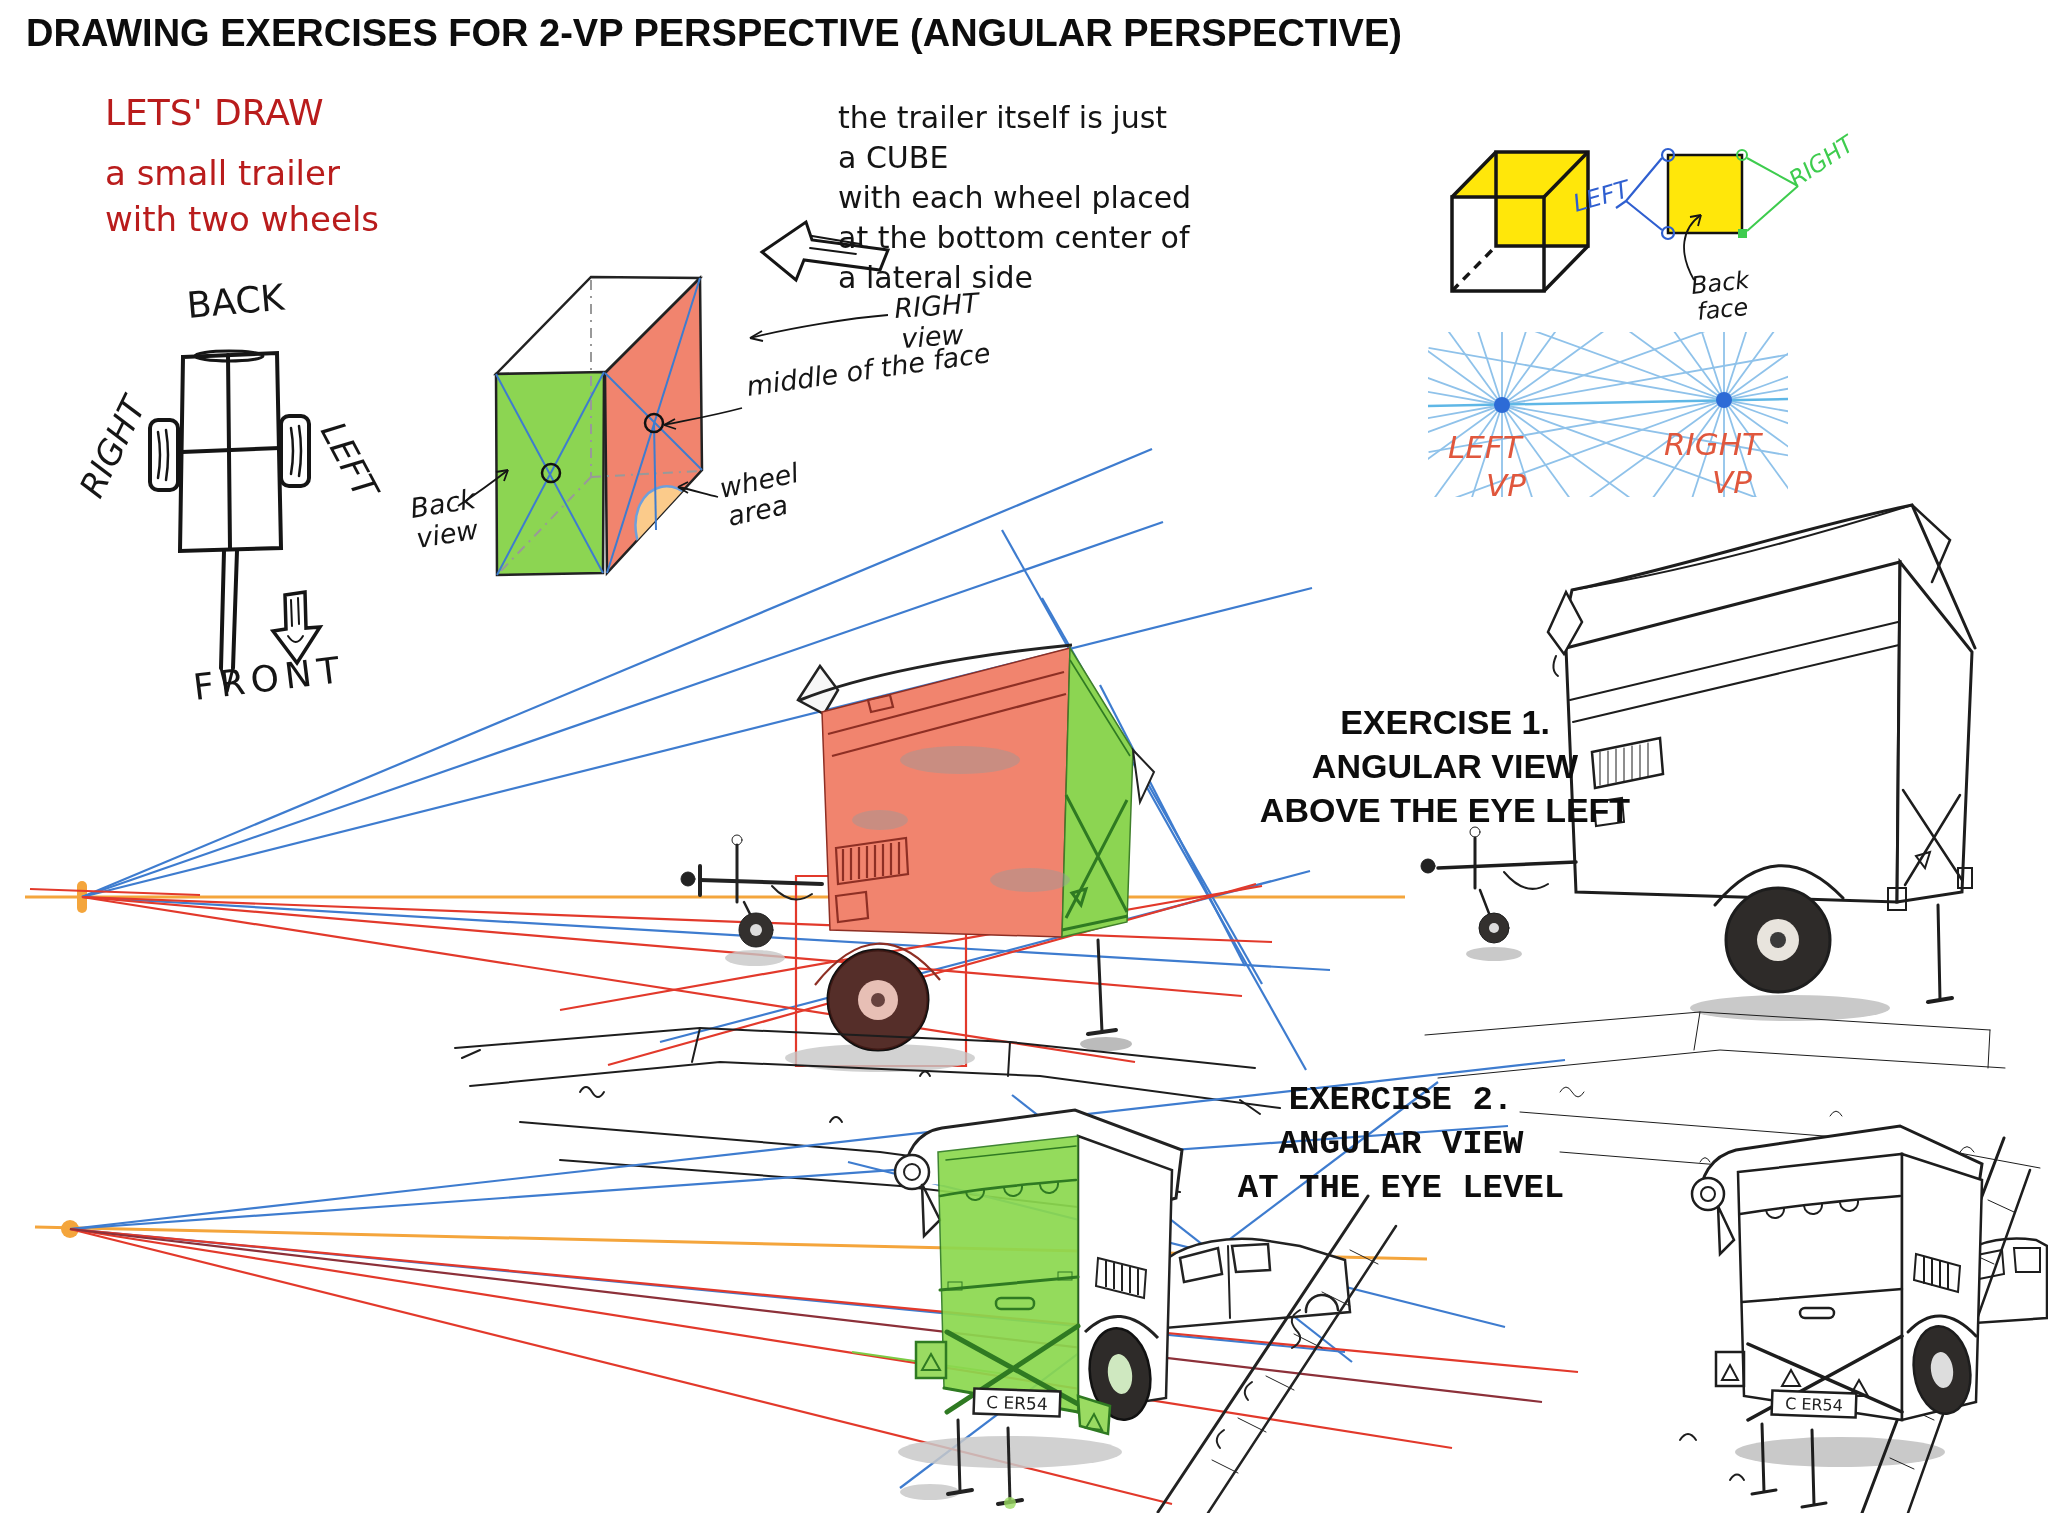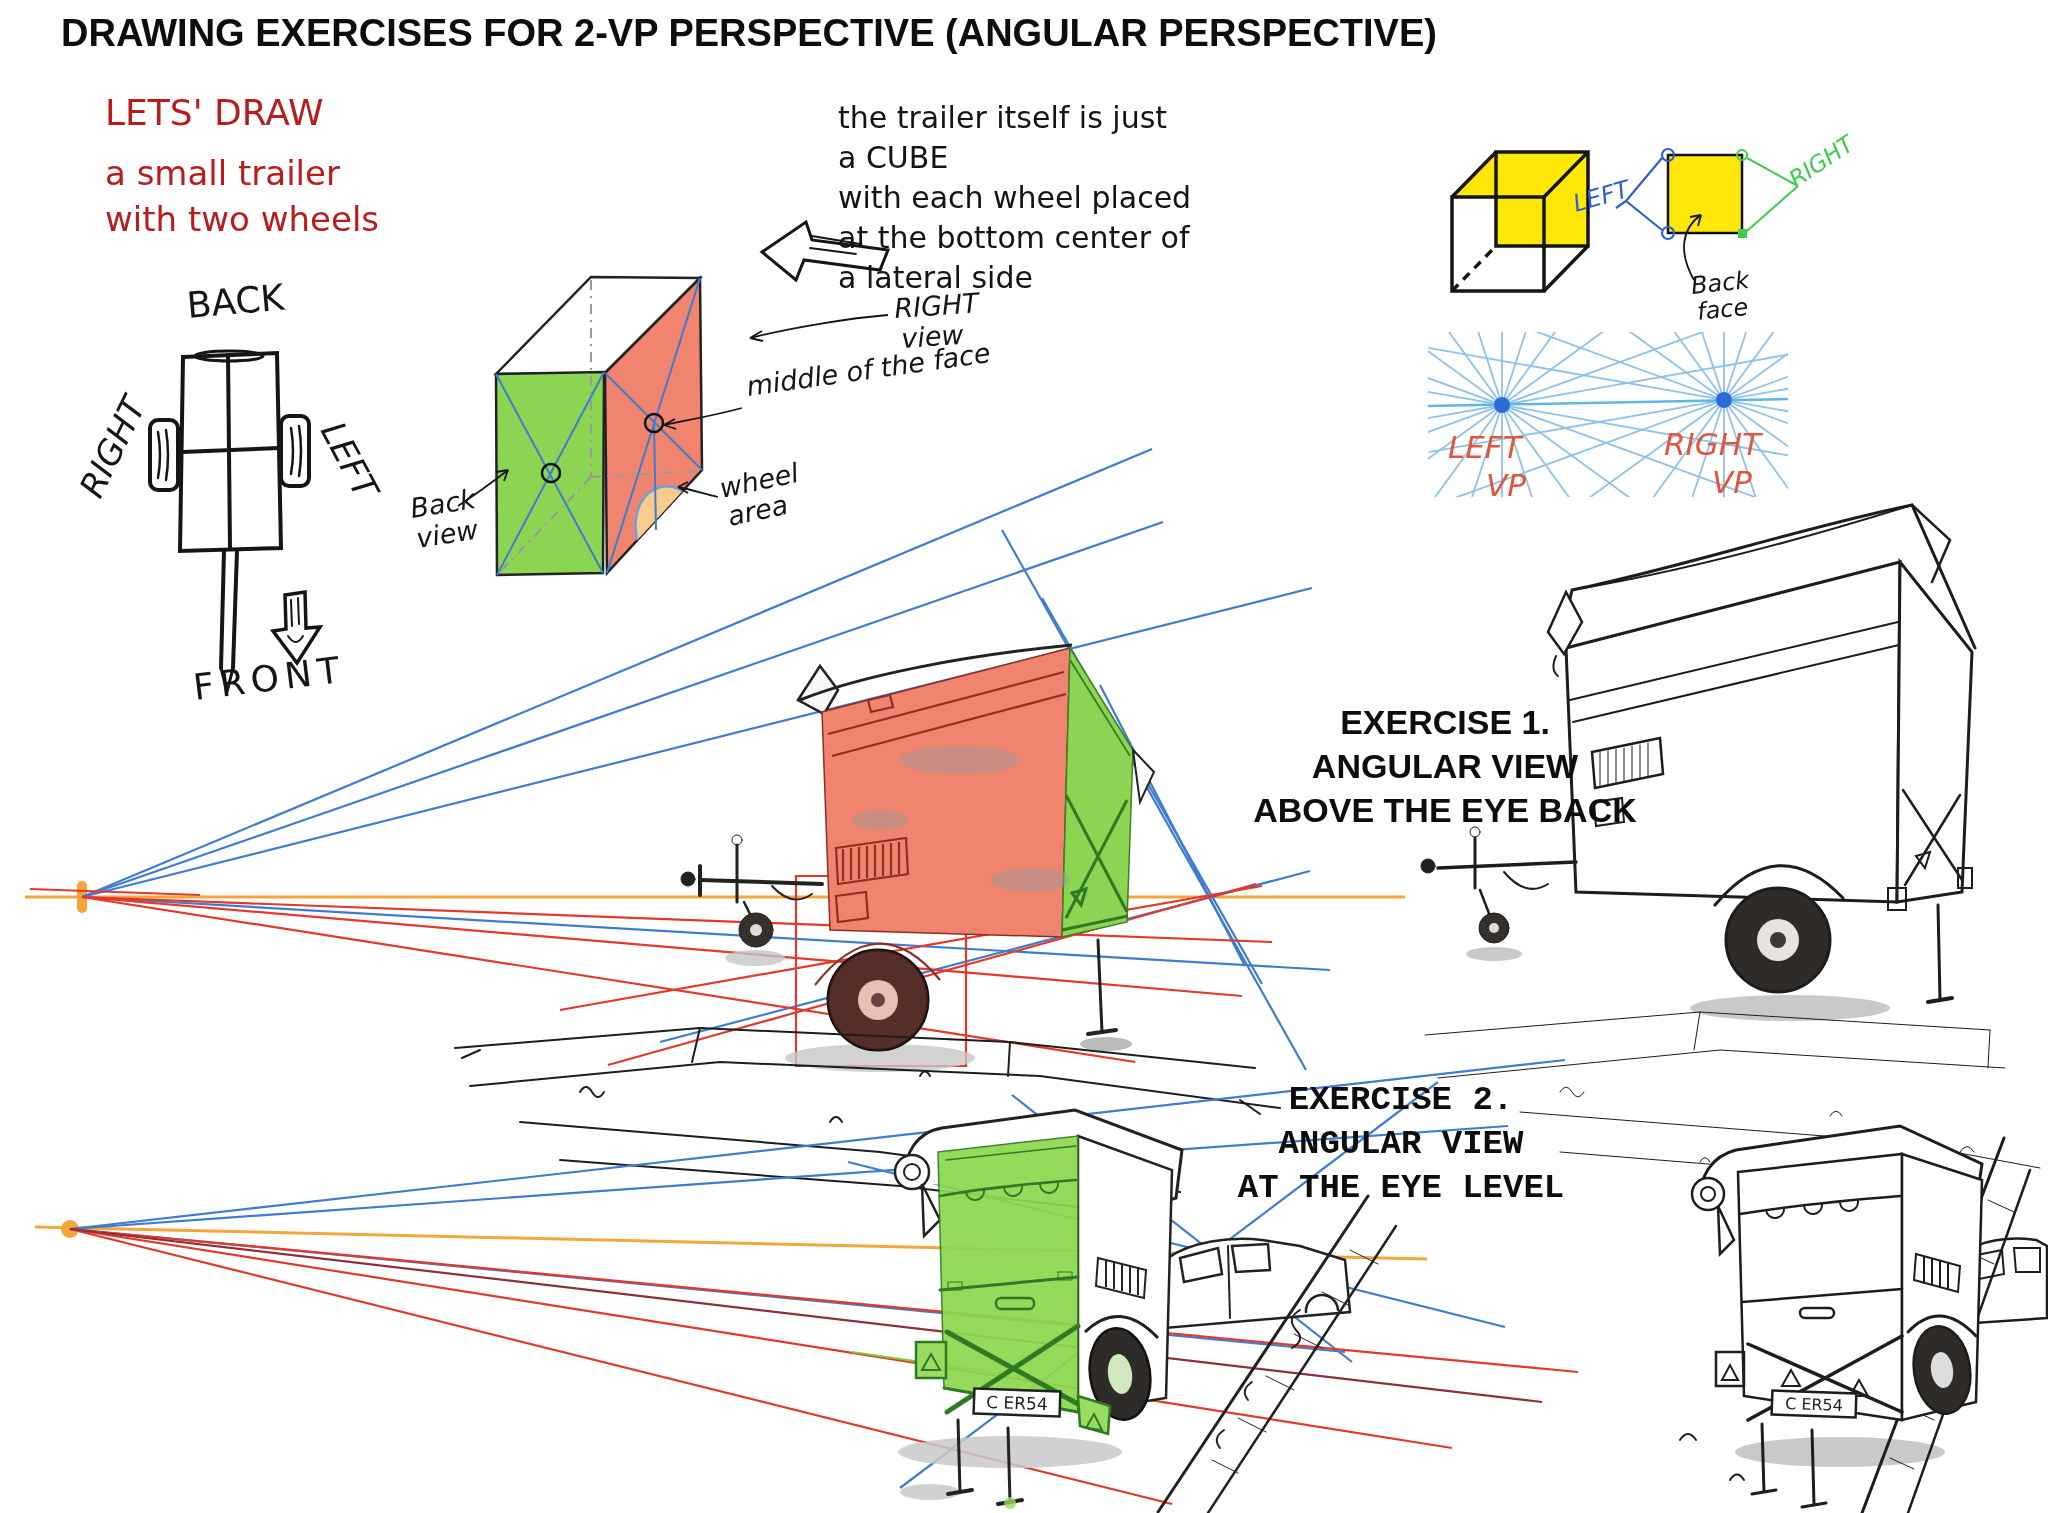--- a/index.html
+++ b/index.html
@@ -406,40 +406,40 @@
     <ellipse cx="1942" cy="1370" rx="28" ry="44" transform="rotate(-8 1942 1370)" fill="#2E2B29" stroke-width="2.5"></ellipse>
     <ellipse cx="1942" cy="1370" rx="11" ry="18" transform="rotate(-8 1942 1370)" fill="#ddd" stroke="none"></ellipse>
     <path d="M1916,1254 L1960,1266 L1958,1292 L1914,1280 Z" stroke-width="2"></path>
     <path d="M1924,1257 v26 M1932,1259 v26 M1940,1261 v26 M1948,1263 v26" stroke-width="2"></path>
     <path d="M1762,1424 L1764,1492 M1752,1494 L1776,1490" stroke-width="3"></path>
     <path d="M1812,1430 L1814,1505 M1802,1507 L1826,1503" stroke-width="3"></path>
     <path d="M1680,1440 q8,-12 16,0 M1730,1480 q7,-11 14,0" stroke-width="2"></path>
   </g>
 </svg>
 
-<div class="abs title" style="left:26px;top:12px;margin-left:35px;">DRAWING EXERCISES FOR 2-VP PERSPECTIVE (ANGULAR PERSPECTIVE)</div>
+<div class="abs title" style="left:26px;top:12px;">DRAWING EXERCISES FOR 2-VP PERSPECTIVE (ANGULAR PERSPECTIVE)</div>
 
 <div class="abs" style="left:105px;top:92px;">
   <div class="print" style="font-size:36px;">LETS' DRAW</div>
   <div class="print" style="margin-top:20px;">a small trailer</div>
   <div class="print" style="margin-top:6px;">with two wheels</div>
 </div>
 
 <div class="abs note" style="left:838px;top:98px;width:420px;">
   <div>the trailer itself is just</div>
   <div>a CUBE</div>
   <div>with each wheel placed</div>
   <div>at the bottom center of</div>
   <div>a lateral side</div>
 </div>
 
 <div class="abs exhead" style="left:1235px;top:700px;width:420px;">
   <div>EXERCISE 1.</div>
   <div>ANGULAR VIEW</div>
-  <div>ABOVE THE EYE BACK</div>
+  <div>ABOVE THE EYE LEFT</div>
 </div>
 
 <div class="abs exhead" style="left:1191px;top:1078px;width:420px;font-family:Liberation Mono, monospace;">
   <div>EXERCISE 2.</div>
   <div>ANGULAR VIEW</div>
   <div>AT THE EYE LEVEL</div>
 </div>
 
 </div>
 

